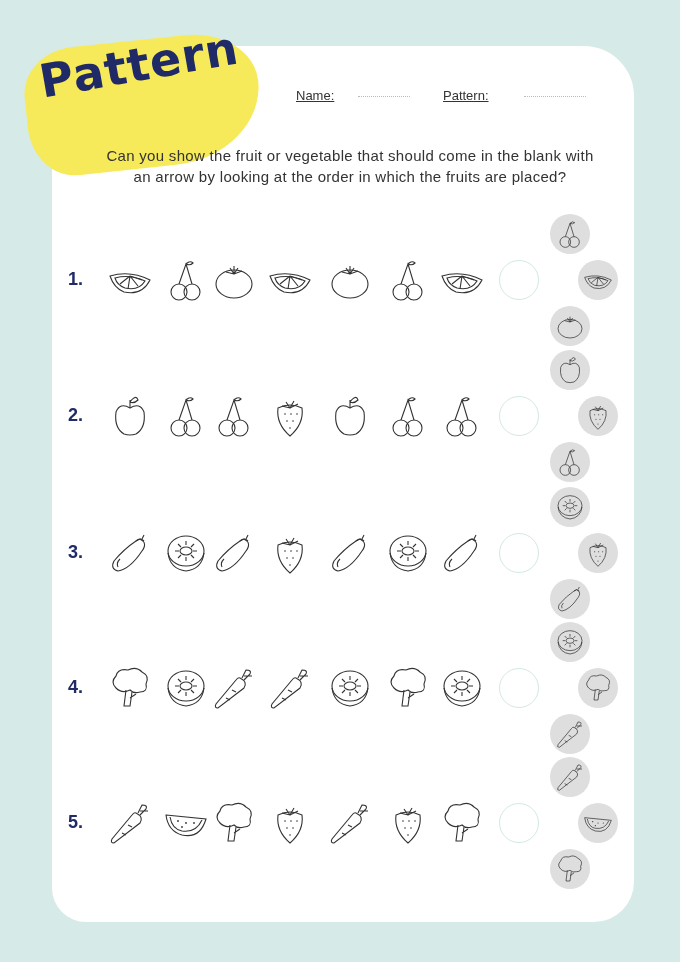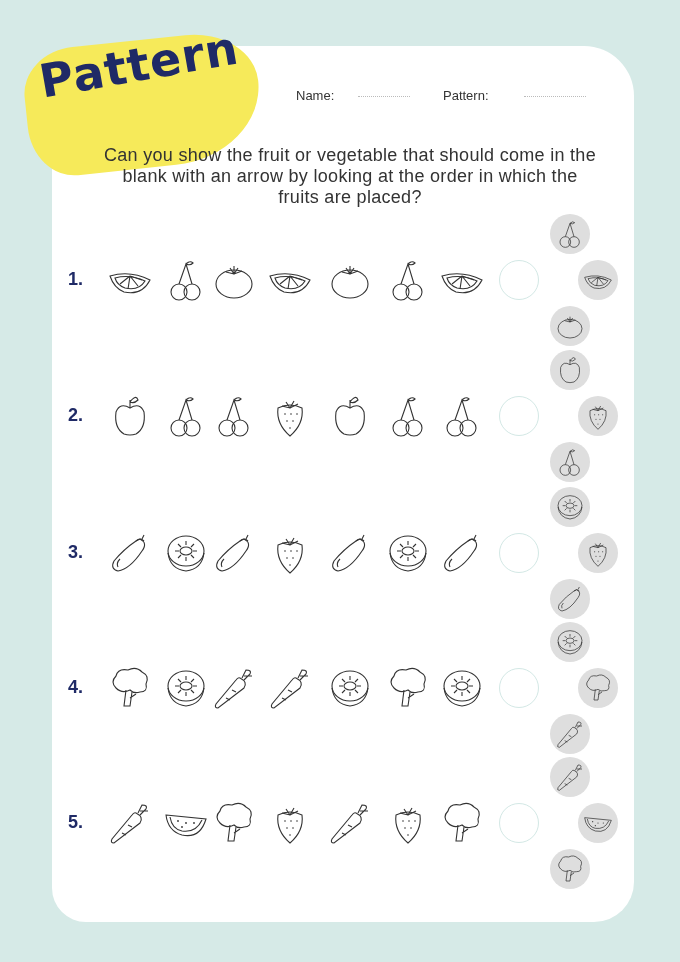--- a/index.html
+++ b/index.html
@@ -21,28 +21,28 @@
     transform: rotate(-6deg);
   }
   .title {
     position: absolute; left: 40px; top: 55px;
     font-family: "DejaVu Sans", sans-serif;
     font-weight: bold; font-size: 46px; color: #1f2a66;
     transform: rotate(-10deg); transform-origin: left center;
     letter-spacing: 1px;
   }
   .field-label {
-    position: absolute; top: 88px; font-size: 13px; color: #333;
+    position: absolute; top: 88px; font-size: 13px; color: #333; text-decoration: underline;
   }
   .field-line {
     position: absolute; top: 96px; height: 0; border-top: 1px dotted #bbb;
   }
   .instructions {
     position: absolute; left: 100px; top: 145px; width: 500px;
-    text-align: center; font-size: 18px; line-height: 21px; color: #333;
+    text-align: center; font-size: 15px; line-height: 21px; color: #333;
     letter-spacing: 0.3px;
   }
   .row-num {
     position: absolute; left: 68px; font-weight: bold; font-size: 18px; color: #1f2a66;
   }
   .item {
     position: absolute; width: 48px; height: 48px;
   }
   .item svg, .opt svg { width: 100%; height: 100%; }
   .blank {

